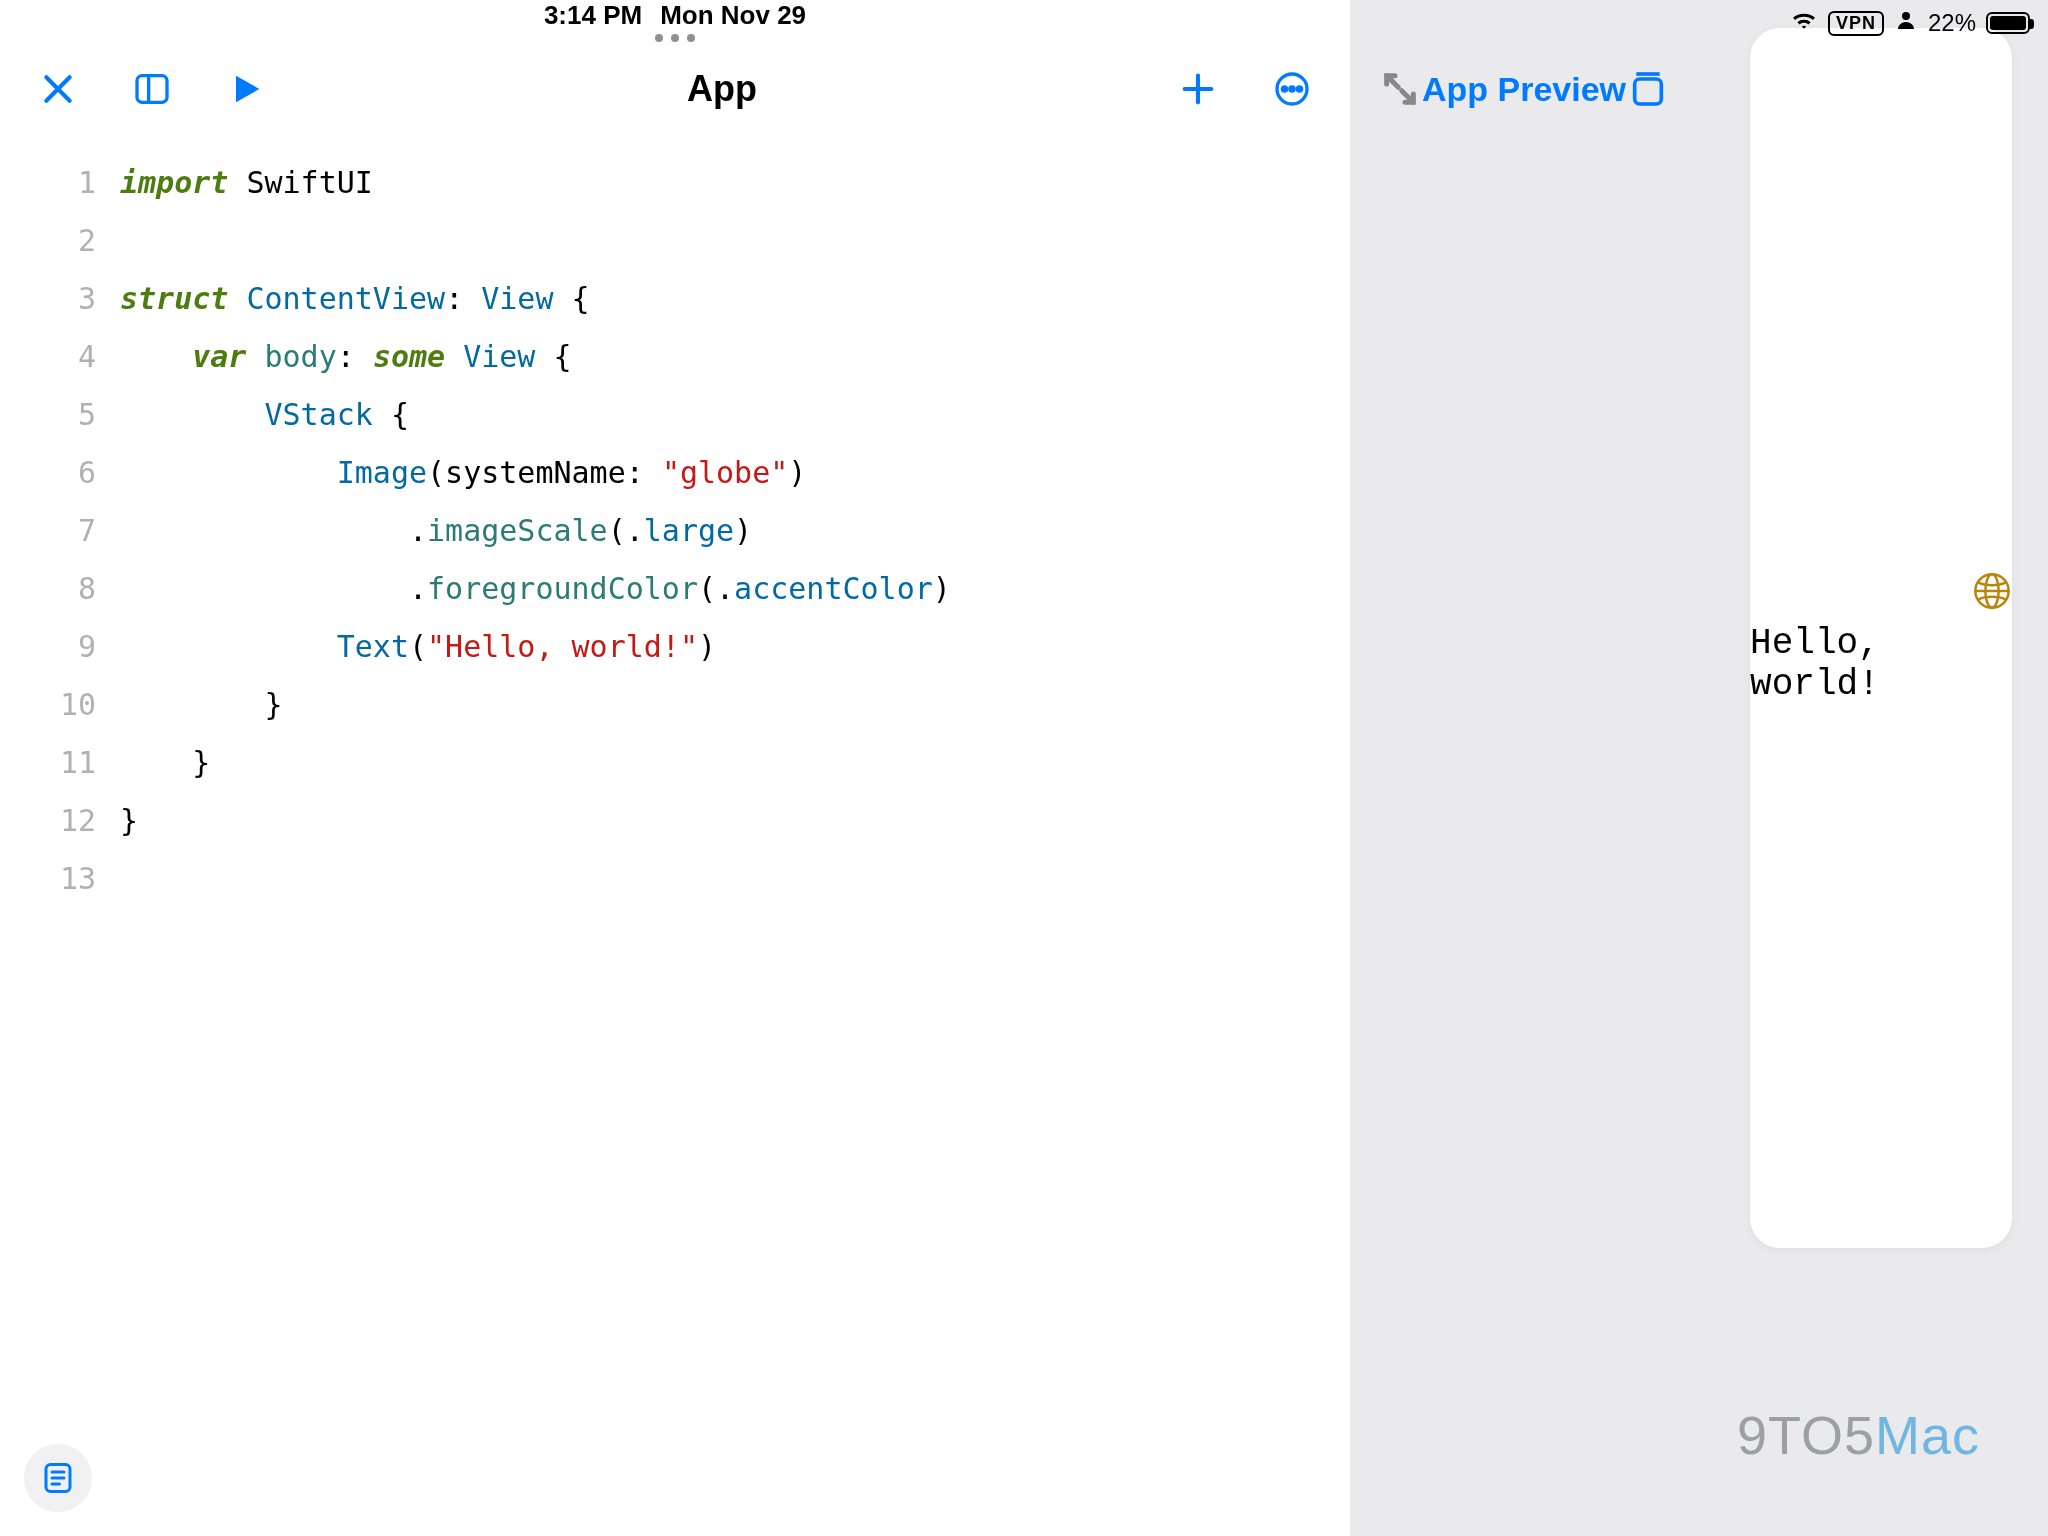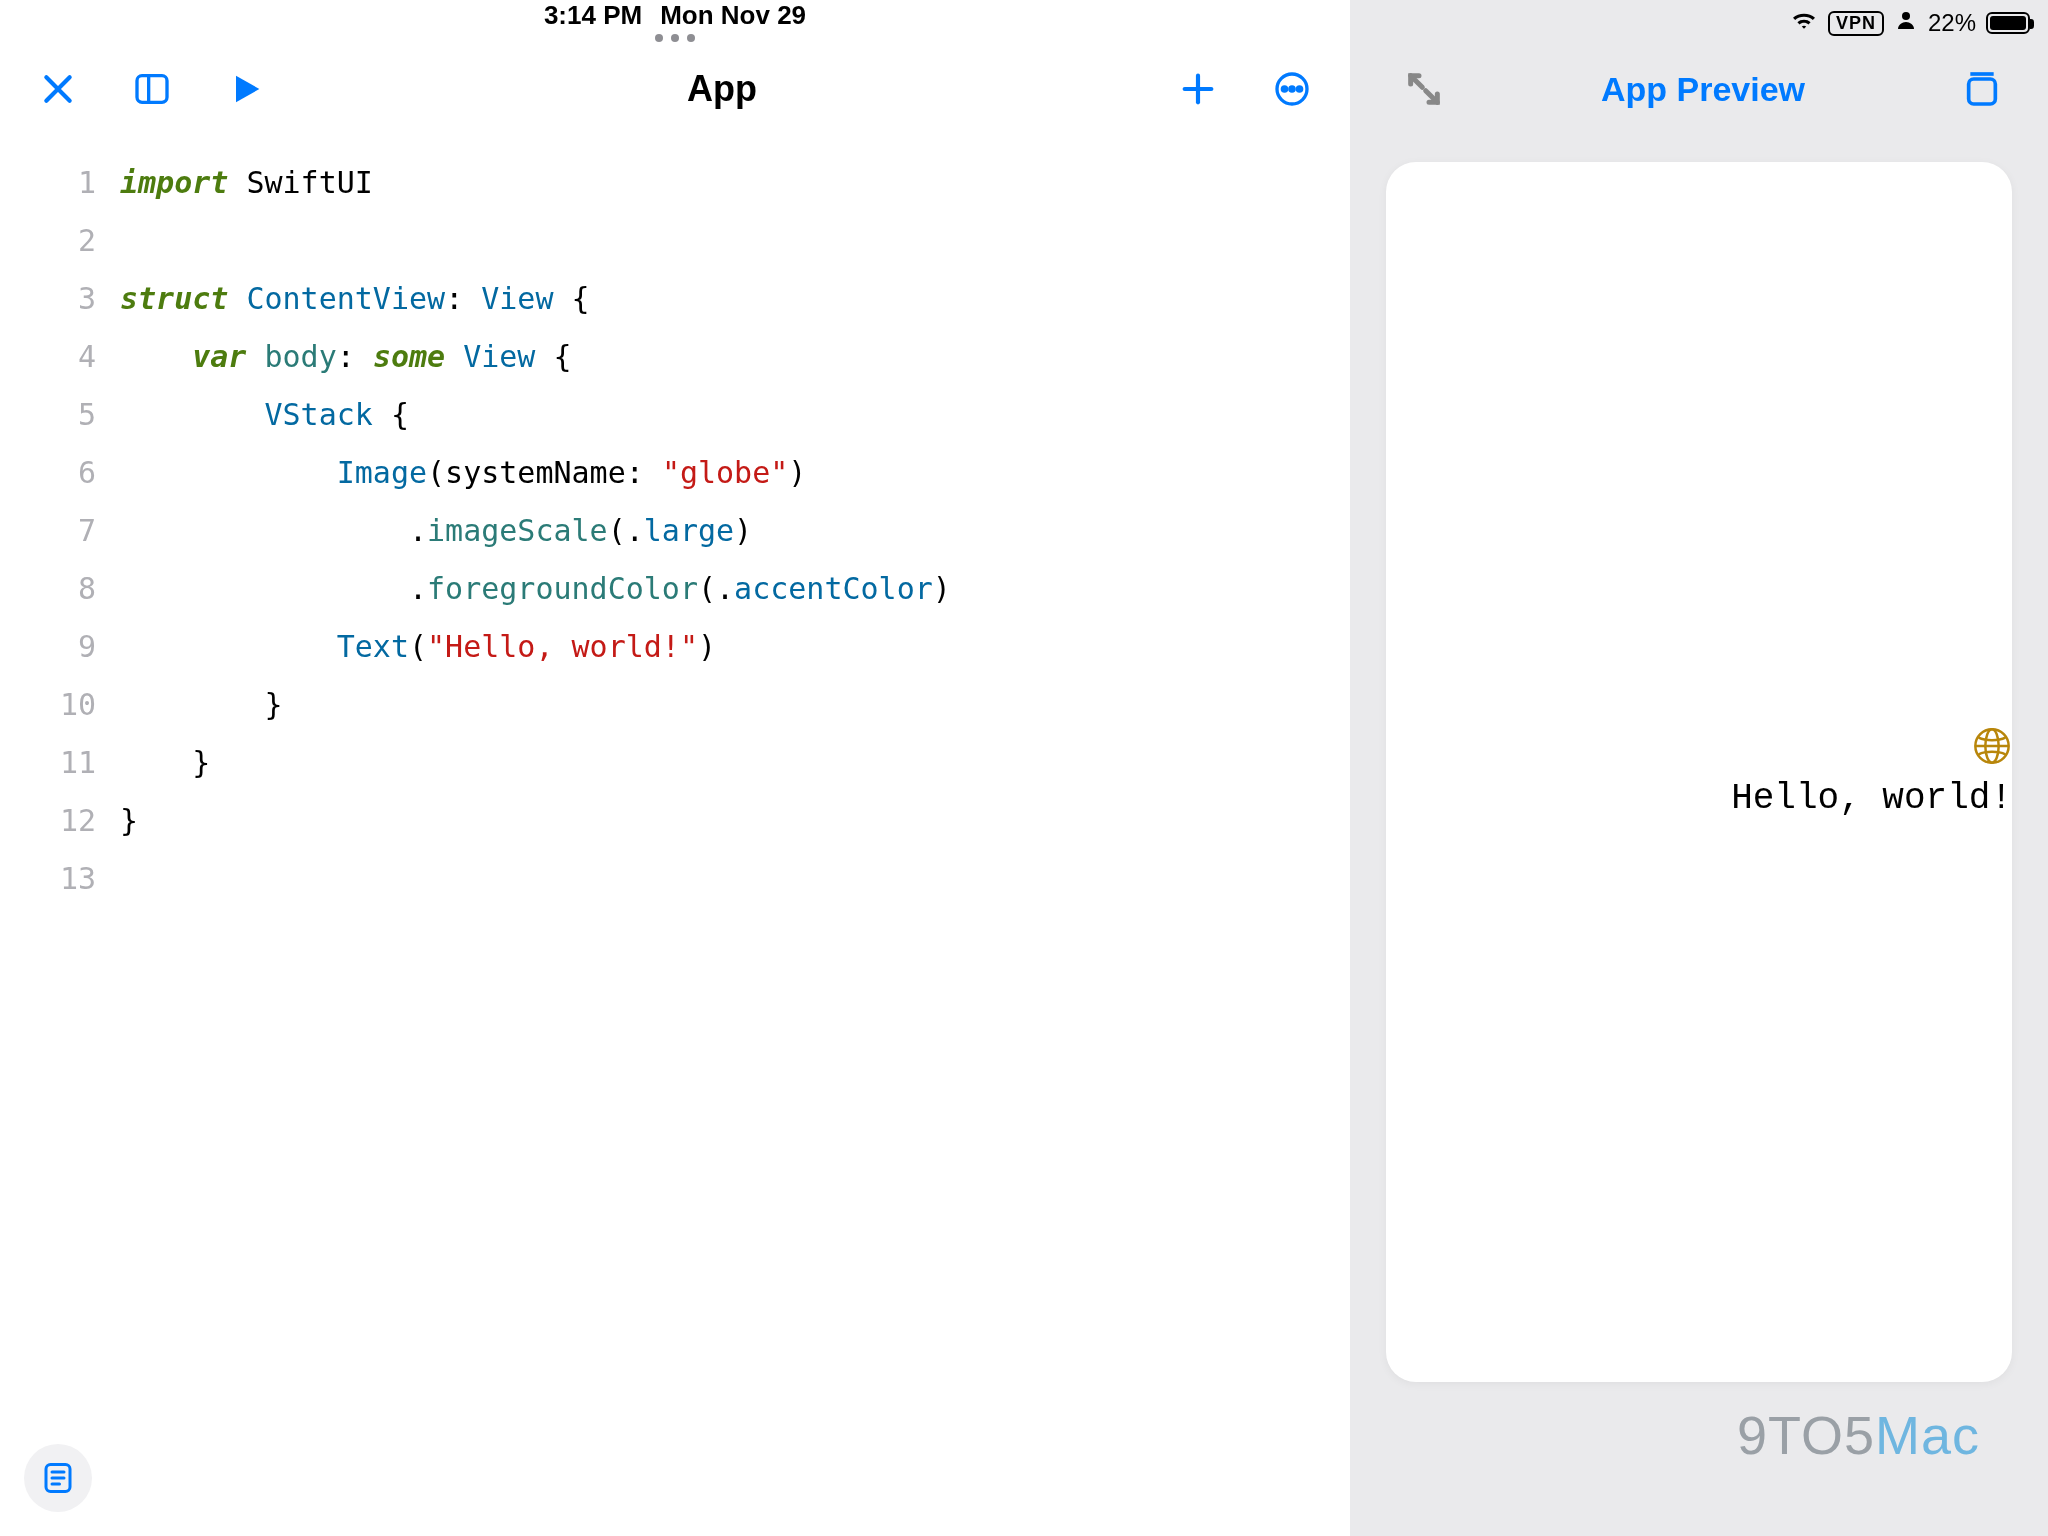--- a/index.html
+++ b/index.html
@@ -1,19 +1,19 @@
 <!DOCTYPE html>
 <html><head>
 <meta charset="utf-8">
 <style>
   * { margin:0; padding:0; box-sizing:border-box; }
   html,body { width:2048px; height:1536px; font-family:-apple-system,BlinkMacSystemFont,"SF Pro Text","Helvetica Neue",sans-serif; background:#fff; }
   .root { display:flex; width:100%; height:100%; }
   .left-pane { flex:0 0 1350px; display:flex; flex-direction:column; position:relative; }
-  .right-pane { flex:1; background:#eaeaec; display:flex; flex-direction:column; position:relative; }
+  .right-pane { flex:1; background:#eaeaec; display:flex; flex-direction:row; position:relative; }
 
   
   .status-bar { height:44px; display:flex; align-items:center; padding:0 18px; font-size:26px; font-weight:600; color:#000;flex-direction:column; }
   .status-left { display:flex; gap:18px; align-items:center; }
   .status-center { flex:1; display:flex; justify-content:center; align-items:center; gap:8px; }
   .status-center .dot { width:8px; height:8px; border-radius:50%; background:#8e8e93; }
   .status-right { position:absolute; right:18px; top:8px; display:flex; gap:10px; align-items:center; font-size:24px; }
   .vpn-box { border:2.5px solid #000; border-radius:6px; padding:0 6px; font-size:18px; font-weight:700; letter-spacing:1px; }
   .battery { width:44px; height:22px; border:2.5px solid #000; border-radius:6px; position:relative; }
   .battery::after { content:""; position:absolute; right:-6px; top:5px; width:4px; height:10px; background:#000; border-radius:0 3px 3px 0; }
@@ -35,21 +35,21 @@
   .code-line { height:58px; line-height:58px; white-space:pre; }
   .kw { color:#4d7c0f; font-weight:600;font-style:italic; }
   .type { color:#0369a1; }
   .fn { color:#2b7b77; }
   .str { color:#c41a16; }
 
   .fab { position:absolute; left:24px; bottom:24px; width:68px; height:68px; border-radius:50%; background:#f1f1f3; display:flex; align-items:center; justify-content:center; color:#007aff; cursor:pointer; }
   .fab svg{width:36px;height:36px;}
 
   
-  .preview-header { height:134px; display:flex; align-items:center; justify-content:space-between; padding:44px 44px 0 52px; }
+  .preview-header { height:134px; display:flex; align-items:center; justify-content:space-between; padding:44px 44px 0 28px; }
   .preview-header .icon-btn svg{color:#8e8e93;}
   .preview-header .expand svg{color:#888;}
   .preview-title { font-size:34px; font-weight:700; color:#007aff; }
   .preview-card { margin:28px 36px 0 36px; flex:1; background:#fff; border-radius:30px; box-shadow:0 2px 10px rgba(0,0,0,0.05); display:flex; flex-direction:column; align-items:flex-end; justify-content:center; gap:12px; max-height:1220px;font-family:Liberation Mono, monospace; }
   .globe-icon { width:40px; height:40px; color:#b8860b; }
   .hello-text { font-size:36px; color:#000; }
   .watermark { position:absolute; right:68px; bottom:70px; font-size:54px; font-weight:400; letter-spacing:1px; }
   .watermark .g1{color:#9aa0a6;} .watermark .g2{color:#6fb6e0;}
 </style>
 </head>

